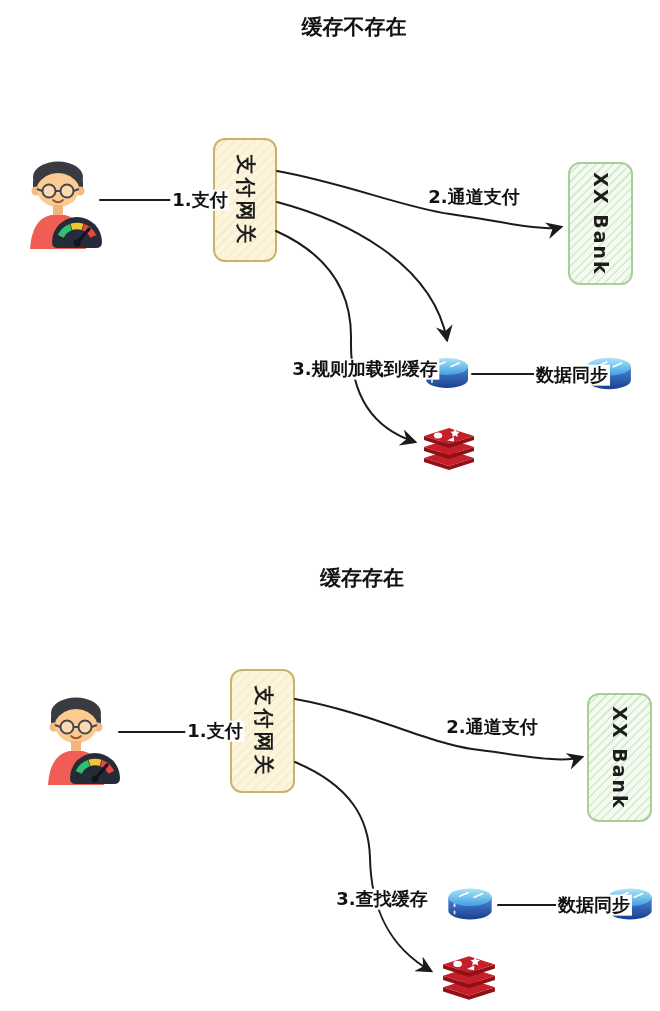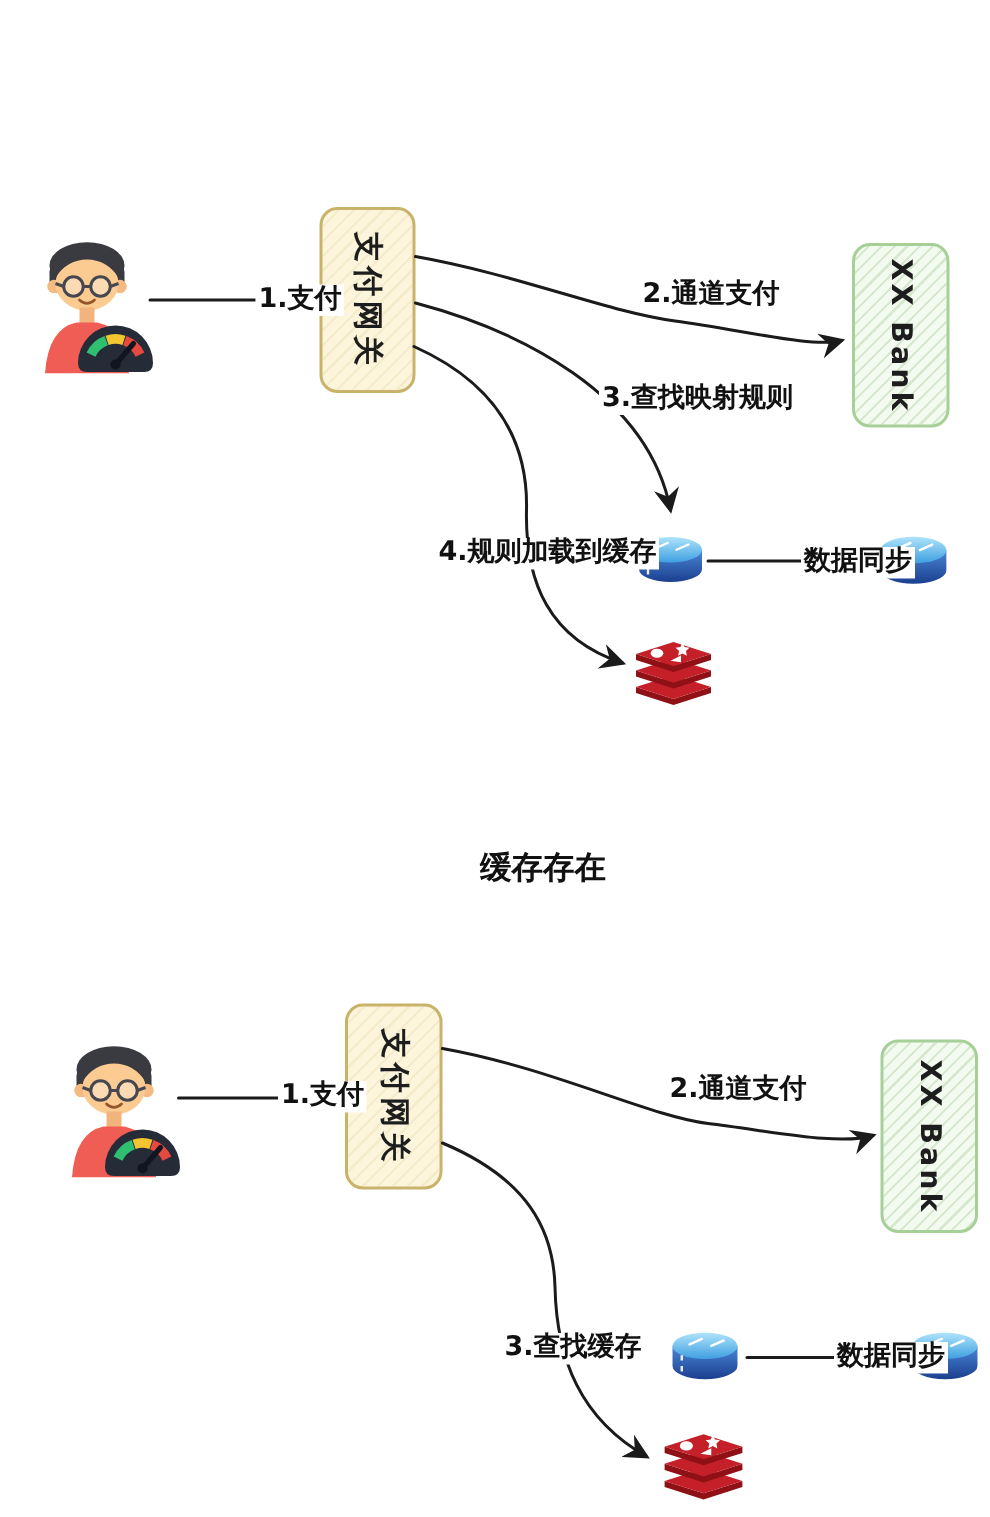--- a/index.html
+++ b/index.html
@@ -59,20 +59,21 @@
       <path d="M276,231 C334,257 352,298 351,340 C350,388 366,426 415,442" marker-end="url(#ah)"></path>
       <path d="M472,374 L576,374" marker-end="url(#ah)"></path>
 
       <path d="M119,732 L221,732" marker-end="url(#ah)"></path>
       <path d="M295,699 C368,712 432,744 472,749 C514,754 560,764 582,757" marker-end="url(#ah)"></path>
       <path d="M295,762 C352,786 369,820 370,858 C371,906 387,946 431,971" marker-end="url(#ah)"></path>
       <path d="M498,905 L595,905" marker-end="url(#ah)"></path>
     </g>
   </svg>
 
+  <div class="title" style="left:354px;top:13px;">缓存不存在</div>
 
   <div class="icon" style="left:24px;top:157px;width:80px;height:92px;"><svg width="100%" height="100%" viewBox="0 0 80 92">
     <ellipse cx="34" cy="20" rx="25" ry="15.5" fill="#3a3a41"></ellipse>
     <rect x="9" y="20" width="9" height="18" rx="4.5" fill="#3a3a41"></rect>
     <rect x="50" y="20" width="9" height="16" rx="4.5" fill="#3a3a41"></rect>
     <circle cx="12" cy="34" r="4.5" fill="#f4ba82"></circle>
     <circle cx="56" cy="34" r="4.5" fill="#f4ba82"></circle>
     <ellipse cx="34" cy="32" rx="21" ry="18" fill="#fbcb92"></ellipse>
     <path d="M13,28 Q14,10 34,10 Q54,10 55,28 Q47,16 34,16 Q21,16 13,28 Z" fill="#3a3a41"></path>
     <rect x="29" y="48" width="10" height="11" fill="#f2b37c"></rect>
@@ -96,22 +97,21 @@
   <div class="node gateway" style="left:213px;top:138px;width:64px;height:124px;">
     <span class="vtext">支付网关</span>
   </div>
 
   <div class="node bank" style="left:568px;top:162px;width:65px;height:123px;">
     <span class="vtext">XX Bank</span>
   </div>
 
   <div class="lbl" style="left:163px;top:200px;">1.支付</div>
   <div class="lbl" style="left:437px;top:197px;">2.通道支付</div>
-  <div class="lbl" style="left:428px;top:266px;">3.查找映射规则</div>
-  <div class="lbl" style="left:328px;top:369px;">4.规则加载到缓存</div>
+  <div class="lbl" style="left:328px;top:369px;">3.规则加载到缓存</div>
 
   <div class="icon" style="left:424px;top:357px;width:46px;height:33px;"><svg width="100%" height="100%" viewBox="0 0 46 32">
     <defs>
       <linearGradient id="dbBody" x1="0" y1="0" x2="0" y2="1">
         <stop offset="0" stop-color="#4a86d6"></stop>
             <stop offset="1" stop-color="#1c3f8f"></stop>
       </linearGradient>
       <linearGradient id="dbTop" x1="0" y1="0" x2="0" y2="1">
         <stop offset="0" stop-color="#aee4fb"></stop>
             <stop offset="1" stop-color="#3f9fe0"></stop>

